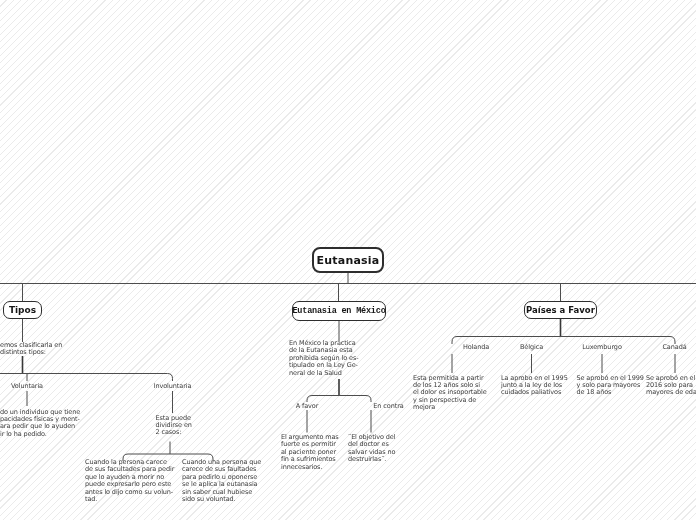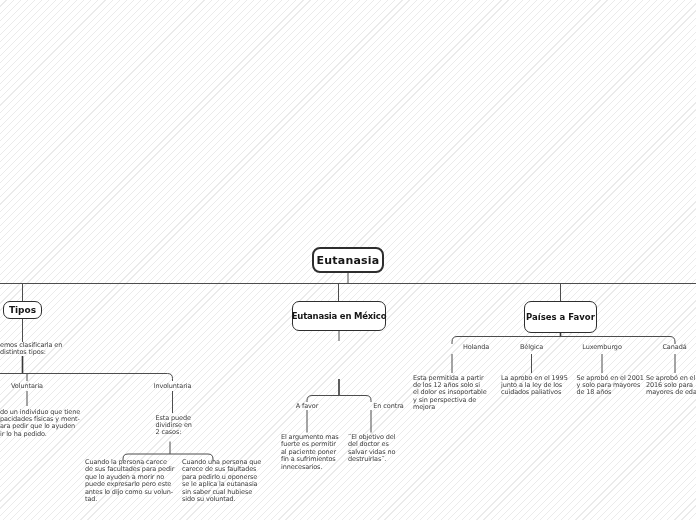--- a/index.html
+++ b/index.html
@@ -69,25 +69,25 @@
   </svg>
 
   <div class="node root" style="left:312px;top:247px;width:72px;height:26px;">
     <span>Eutanasia</span>
   </div>
 
   <div class="node" style="left:3px;top:301px;width:39px;height:18px;font-size:9px;">
     <span>Tipos</span>
   </div>
 
-  <div class="node lvl1" style="left:292px;top:301px;width:94px;height:30px;">
+  <div class="node lvl1" style="left:292px;top:301px;width:94px;height:20px;font-family:Liberation Mono, monospace;">
     <span>Eutanasia en México</span>
   </div>
 
-  <div class="node" style="left:524px;top:301px;width:73px;height:32px;font-size:8.5px;">
+  <div class="node" style="left:524px;top:301px;width:73px;height:18px;font-size:8.5px;">
     <span>Países a Favor</span>
   </div>
 
   <div class="note" style="left:0;top:341.5px;">emos clasificarla en
 distintos tipos:</div>
 
   <div class="lbl" style="left:27px;top:382px;">Voluntaria</div>
   <div class="note" style="left:0;top:408.5px;">do un individuo que tiene
 pacidades físicas y ment-
 ara pedir que lo ayuden
@@ -103,20 +103,25 @@
 se le aplica la eutanasia
 sin saber cual hubiese
 sido su voluntad.</div>
   <div class="note" style="left:85px;top:459px;">Cuando la persona carece
 de sus facultades para pedir
 que lo ayuden a morir no
 puede expresarlo pero este
 antes lo dijo como su volun-
 tad.</div>
 
+  <div class="note" style="left:289px;top:340px;">En México la practica
+de la Eutanasia esta
+prohibida según lo es-
+tipulado en la Ley Ge-
+neral de la Salud</div>
 
   <div class="lbl" style="left:307px;top:401.5px;">A favor</div>
   <div class="note" style="left:281px;top:434px;">El argumento mas
 fuerte es permitir
 al paciente poner
 fin a sufrimientos
 innecesarios.</div>
 
   <div class="lbl" style="left:371px;top:401.5px;padding-left:35px;">En contra</div>
   <div class="note" style="left:348px;top:434px;">¨El objetivo del
@@ -130,21 +135,21 @@
 el dolor es insoportable
 y sin perspectiva de
 mejora</div>
 
   <div class="lbl" style="left:531.5px;top:343px;">Bélgica</div>
   <div class="note" style="left:501px;top:374.5px;">La aprobo en el 1995
 junto a la ley de los
 cuidados paliativos</div>
 
   <div class="lbl" style="left:602px;top:343px;">Luxemburgo</div>
-  <div class="note" style="left:576.5px;top:374.5px;">Se aprobó en el 2001
+  <div class="note" style="left:576.5px;top:374.5px;">Se aprobó en el 1999
 y solo para mayores
 de 18 años</div>
 
   <div class="lbl" style="left:674.5px;top:343px;">Canadá</div>
   <div class="note" style="left:646px;top:374.5px;width:60px;">Se aprobó en el
 2016 solo para
 mayores de eda</div>
 
 </div>
 

